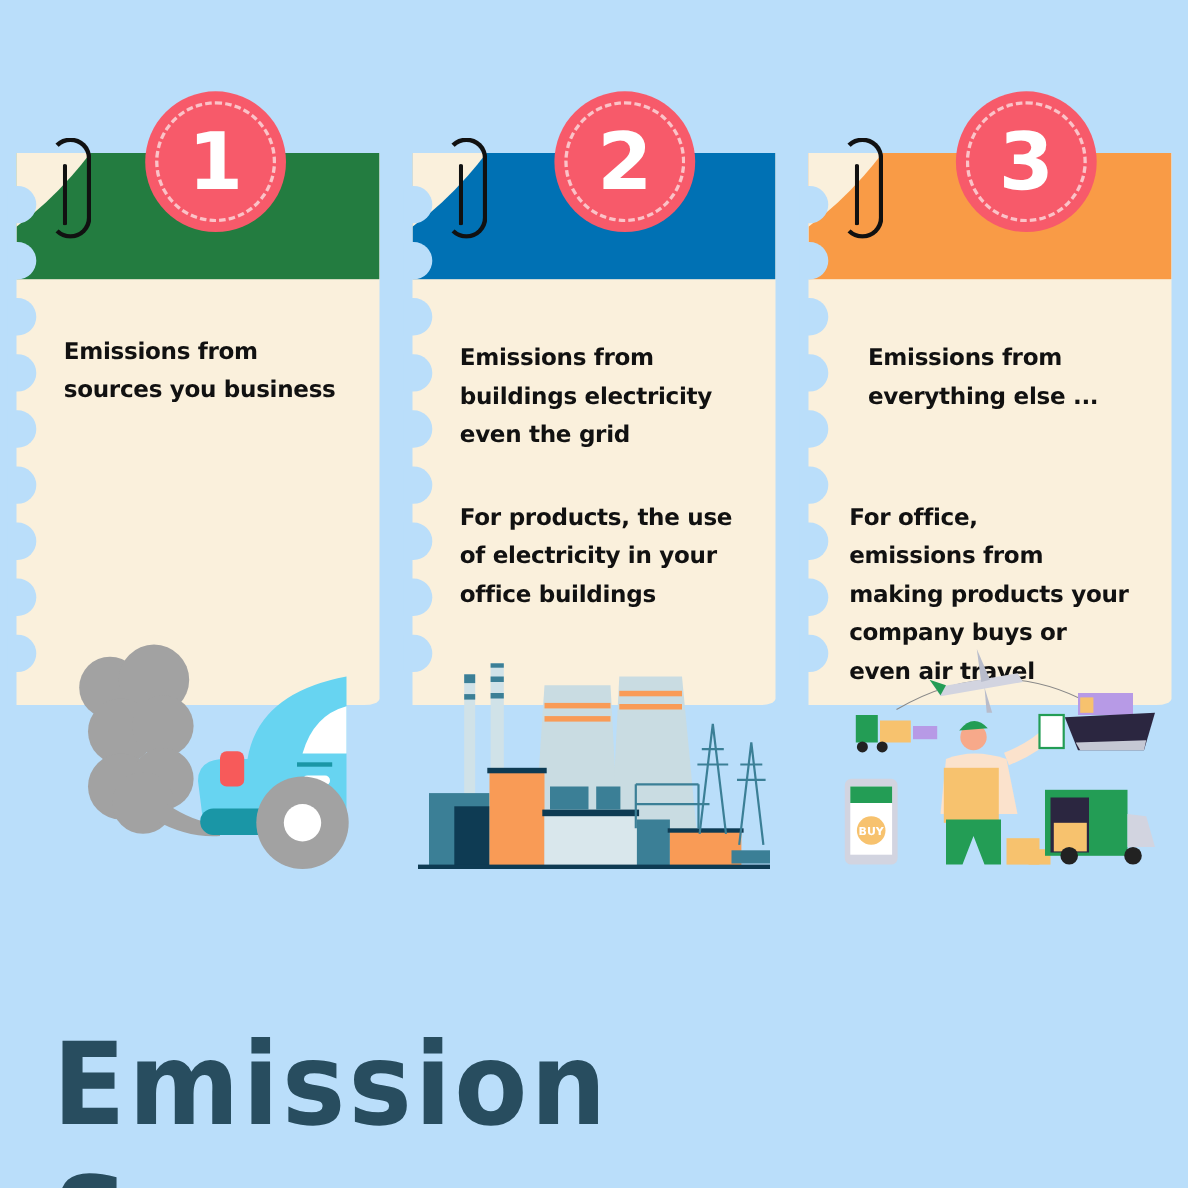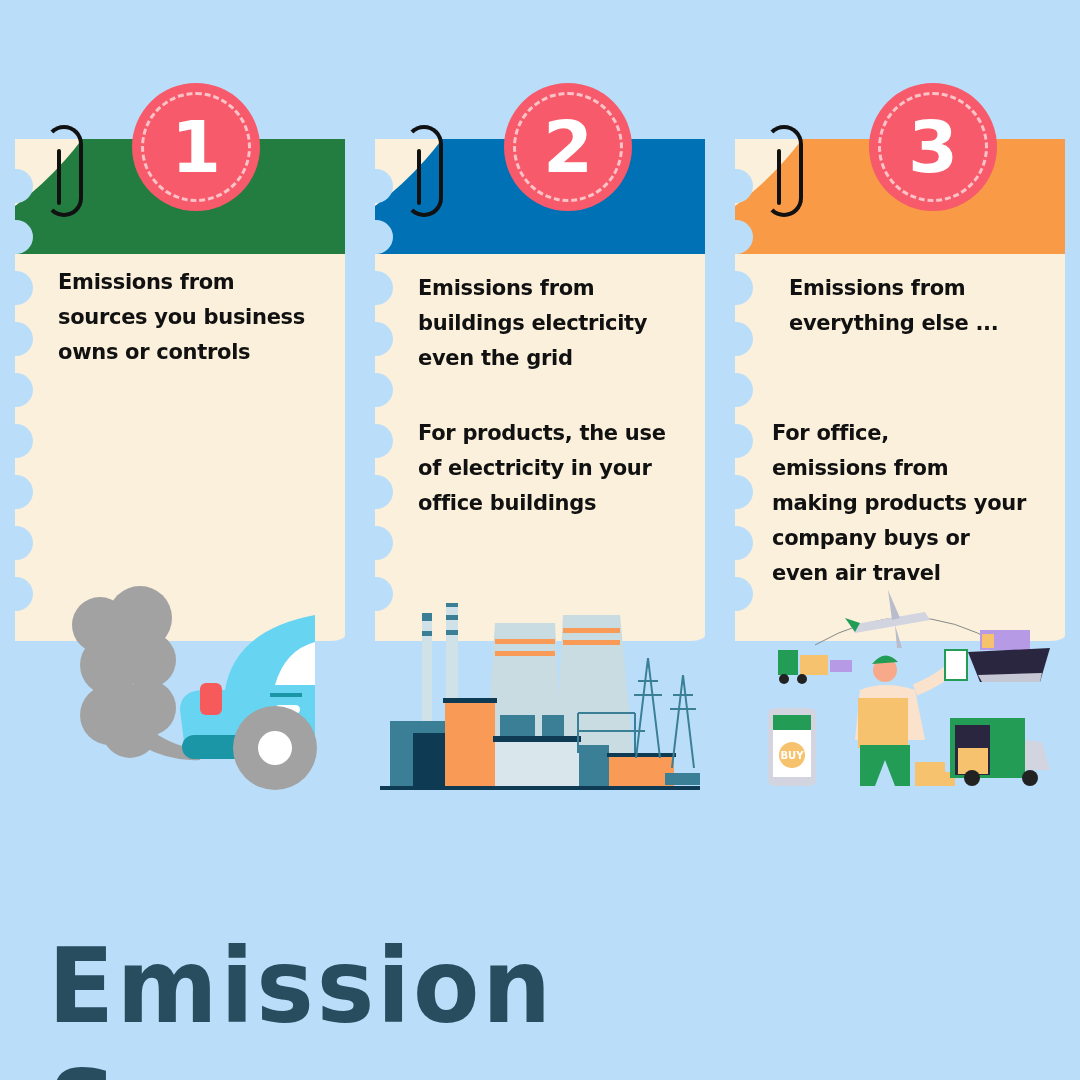--- a/index.html
+++ b/index.html
@@ -50,21 +50,21 @@
     border:4px solid #111; border-radius:19px; box-sizing:border-box;
     border-left-color:transparent;
   }
   .clip::after {
     content:""; position:absolute; left:8px; top:20px; width:0; height:56px;
     border-left:4px solid #111; border-radius:2px;
   }
   .txt {
     position:absolute; left:43px; right:14px;
     font-family:"DejaVu Sans", sans-serif; font-weight:bold;
-    font-size:21px; line-height:35px; color:#111; letter-spacing:-0.3px;
+    font-size:21px; line-height:35px; color:#111; letter-spacing:-0.3px;margin-top:37px;
   }
   .title {
     position:absolute; left:48px; top:925px; width:1000px;
     font-family:"DejaVu Sans", sans-serif; font-weight:bold;
     font-size:104px; letter-spacing:3px; color:#284d5f;
     transform:scaleX(0.93); transform-origin:left;
   }
   svg { position:absolute; overflow:visible; }
 </style>
 </head>
@@ -84,21 +84,20 @@
   <div class="notch" style="top:336px"></div>
     <div class="notch" style="top:387px"></div>
   <div class="notch" style="top:438px"></div>
   <div class="clip"></div>
   <div class="badge" style="left:117px">
     <span>1</span>
   </div>
   <div class="txt" style="top:126px">
     <div>Emissions from</div>
     <div>sources you business</div>
-    <div>owns or controls</div>
   </div>
 </div>
 
 <div class="card c2">
   <div class="band">
     <div class="fill" style="background:#0071b4"></div>
     <div class="cut"></div>
   </div>
   <div class="notch" style="top:30px"></div>
     <div class="notch" style="top:81px"></div>

